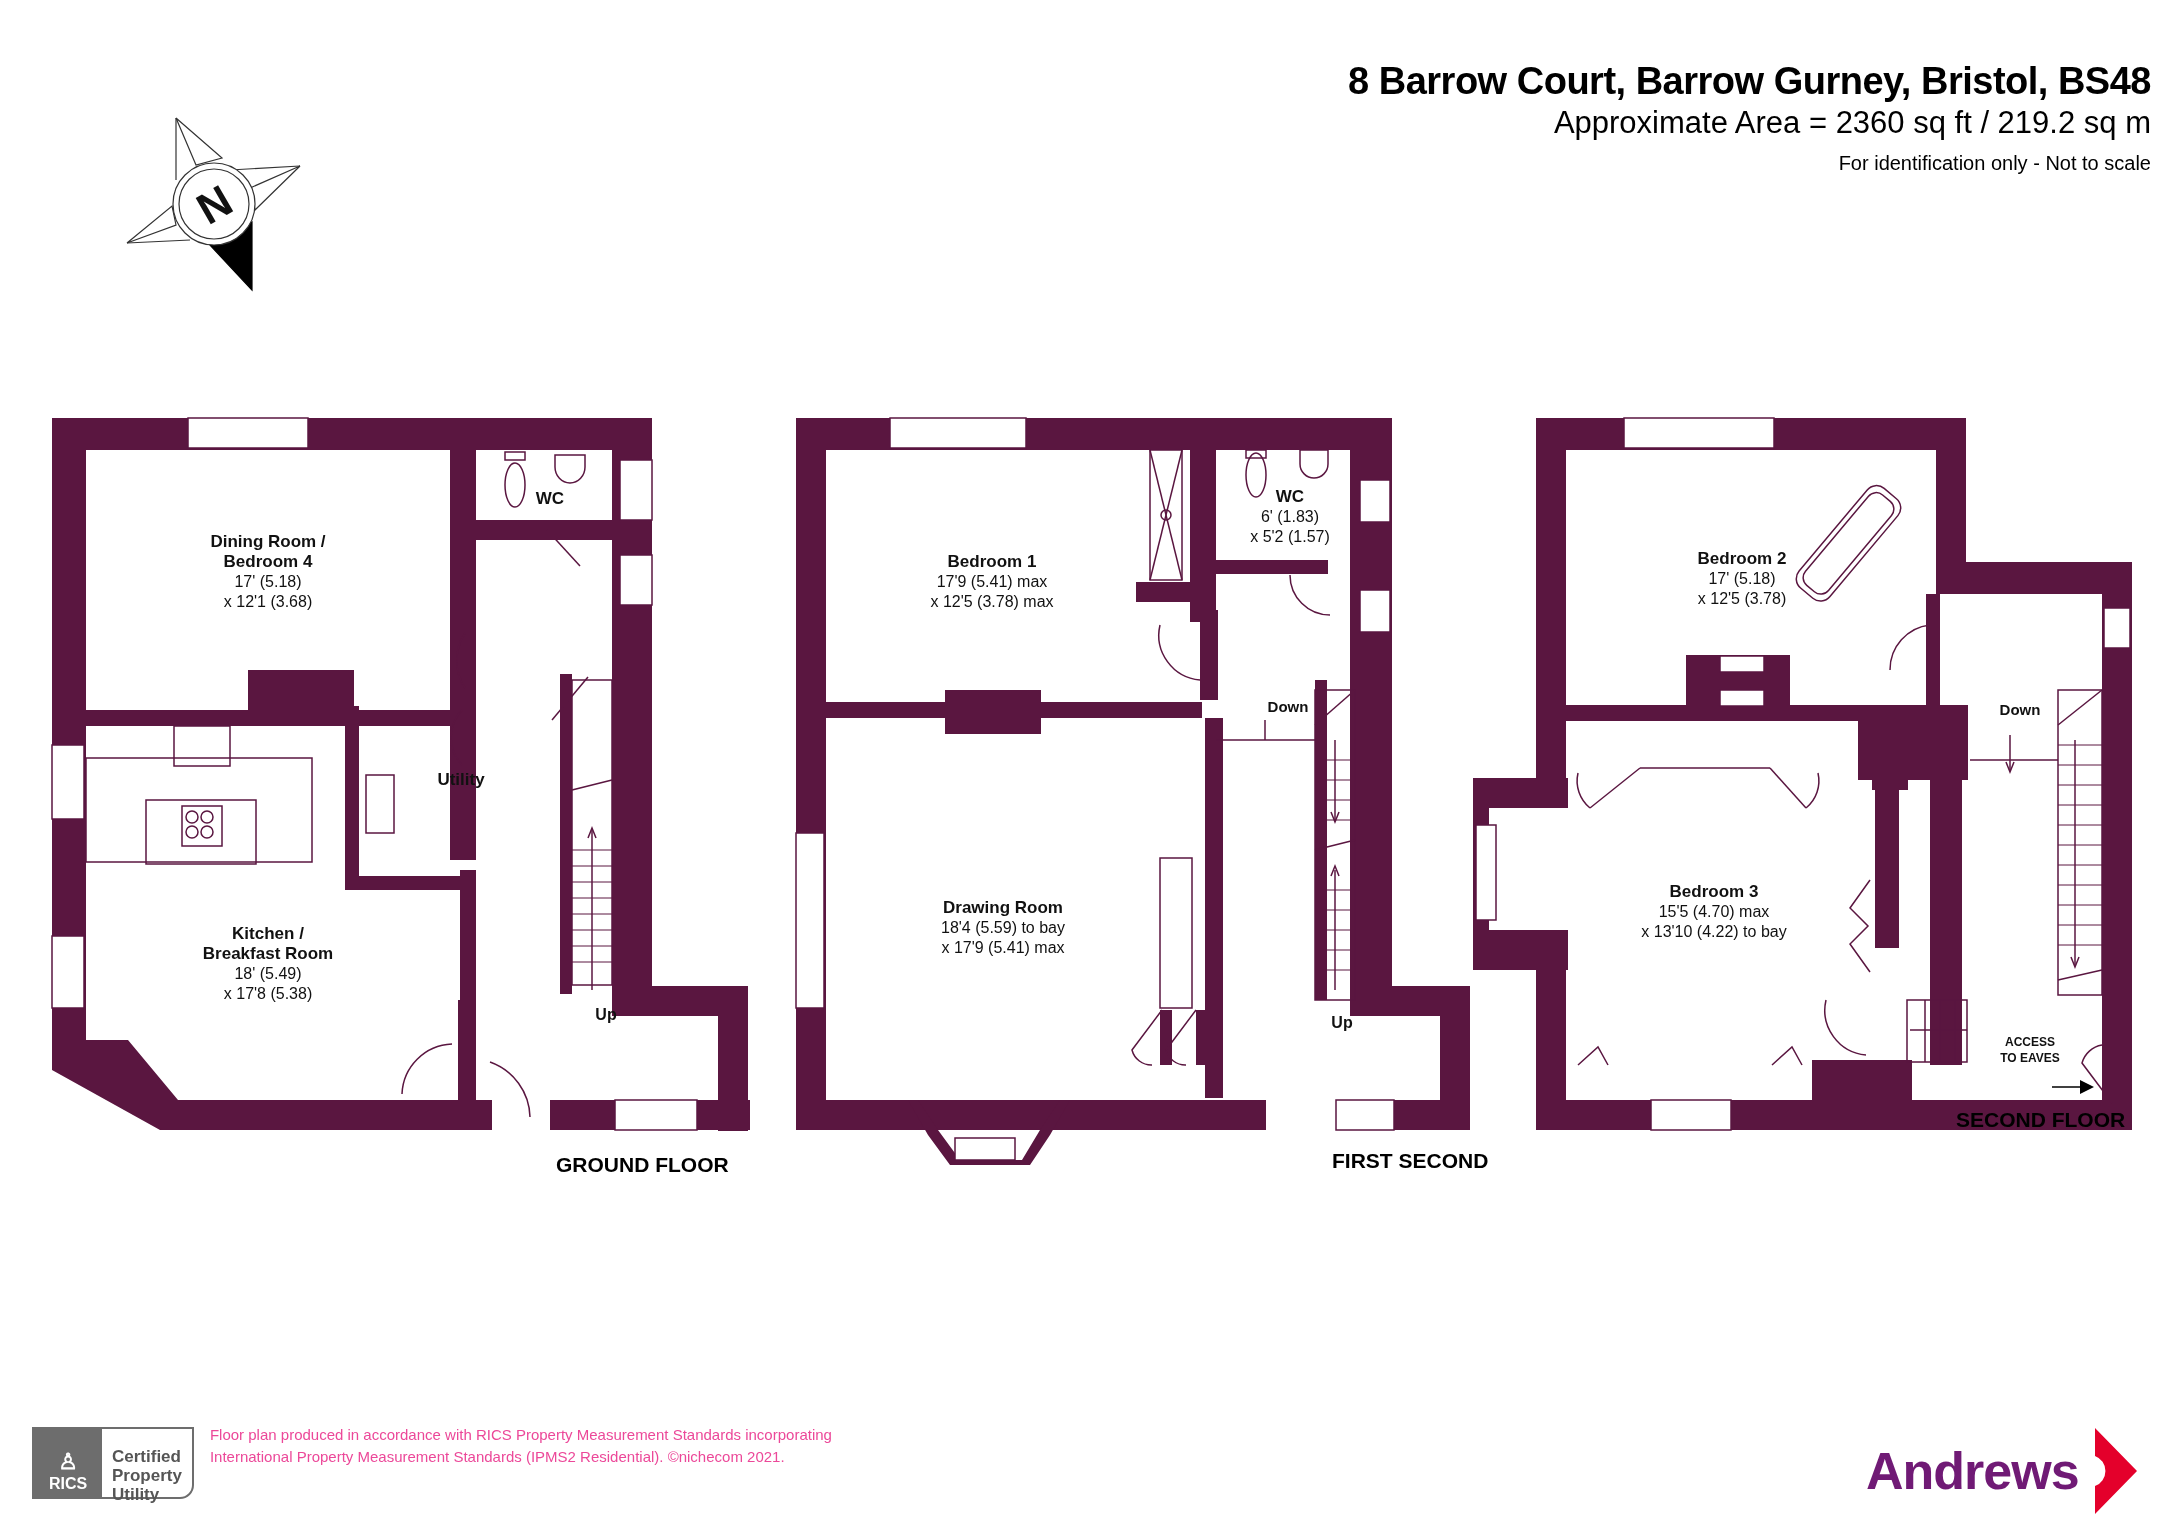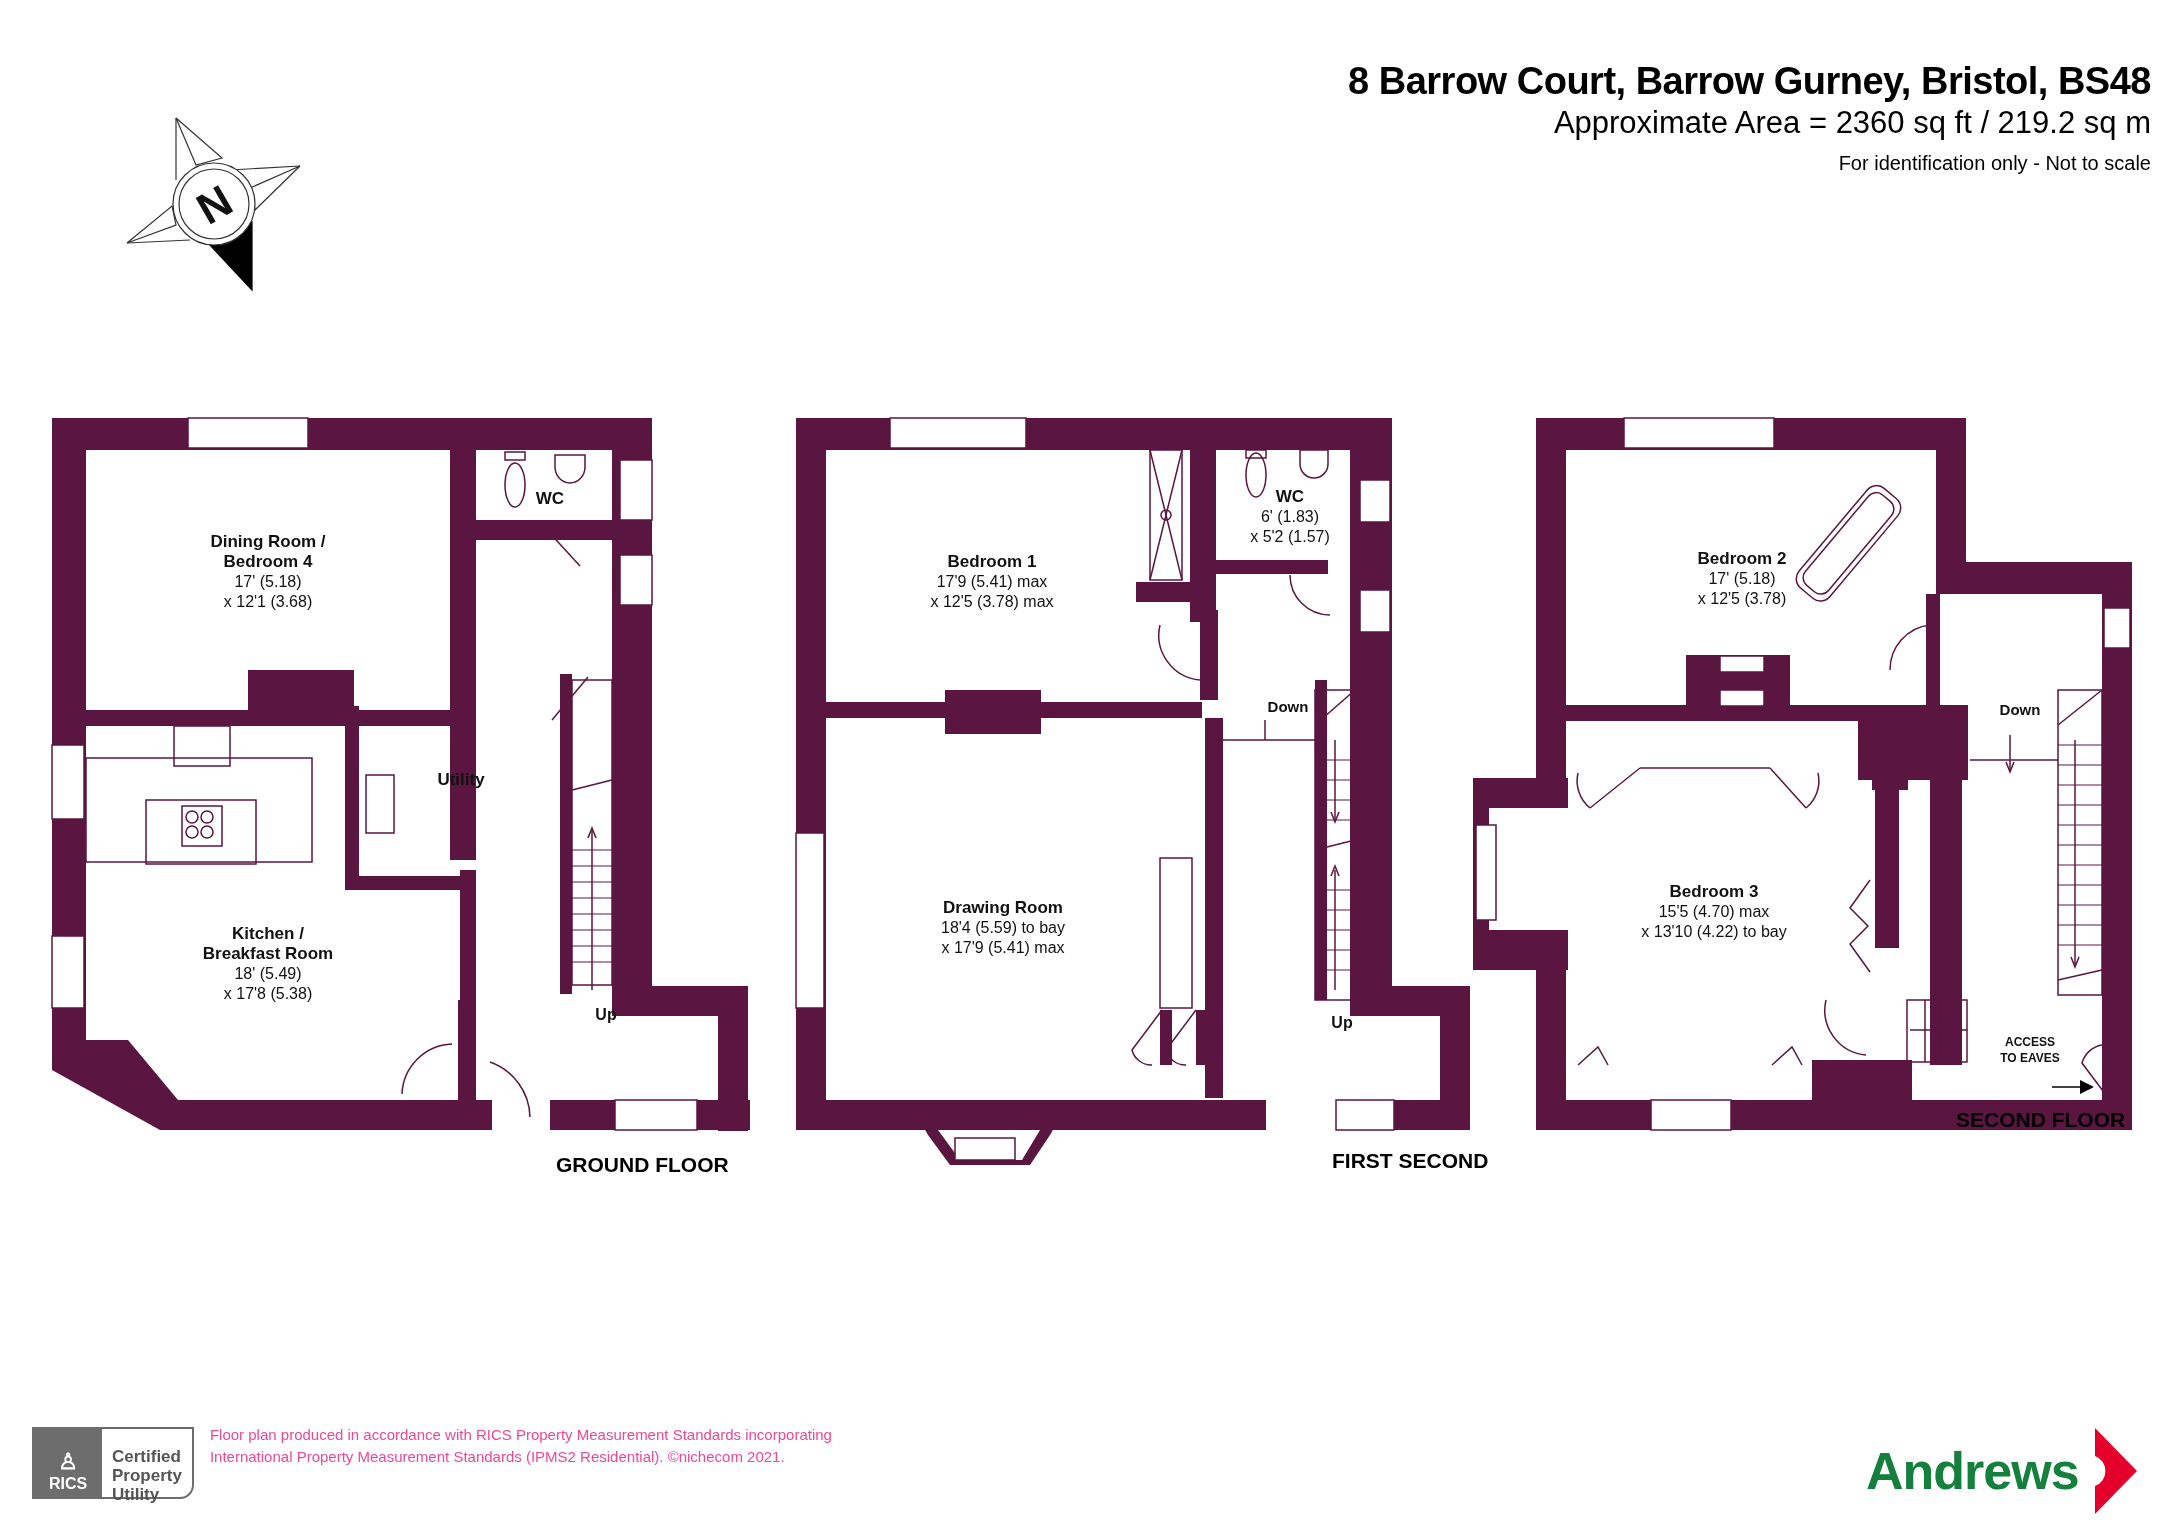--- a/index.html
+++ b/index.html
@@ -10,21 +10,21 @@
   svg.plan{position:absolute;left:0;top:0;}
   .lbl{font-family:"Liberation Sans",sans-serif;fill:#111;text-anchor:middle;}
   .lbl-b{font-weight:bold;}
   .floor-lbl{position:absolute;font-size:21px;font-weight:bold;white-space:nowrap;}
   .footer{position:absolute;left:32px;top:1427px;height:72px;display:flex;align-items:flex-start;}
   .rics-box{display:flex;border:2px solid #6d6d6d;border-radius:0 0 14px 0;height:68px;}
   .rics-dark{width:68px;background:#6d6d6d;color:#fff;display:flex;flex-direction:column;align-items:center;justify-content:flex-end;font-weight:bold;font-size:16px;padding-bottom:4px;box-sizing:border-box;}
   .rics-cert{padding:18px 10px;color:#555;font-weight:bold;font-size:17px;line-height:19px;}
   .footer-text{margin-left:16px;color:#ec4899;font-size:15px;line-height:22px;margin-top:-3px;}
   .logo{position:absolute;left:1866px;top:1428px;display:flex;align-items:center;}
-  .logo-word{font-size:52px;font-weight:bold;color:#15803d;letter-spacing:-1px;}
+  .logo-word{font-size:52px;font-weight:bold;color:#701a75;letter-spacing:-1px;}
 </style>
 </head>
 <body>
 
 <div class="title">8 Barrow Court, Barrow Gurney, Bristol, BS48</div>
 <div class="area">Approximate Area = 2360 sq ft / 219.2 sq m</div>
 <div class="note">For identification only - Not to scale</div>
 
 <svg class="plan" width="2173" height="1536" viewBox="0 0 2173 1536">
 

